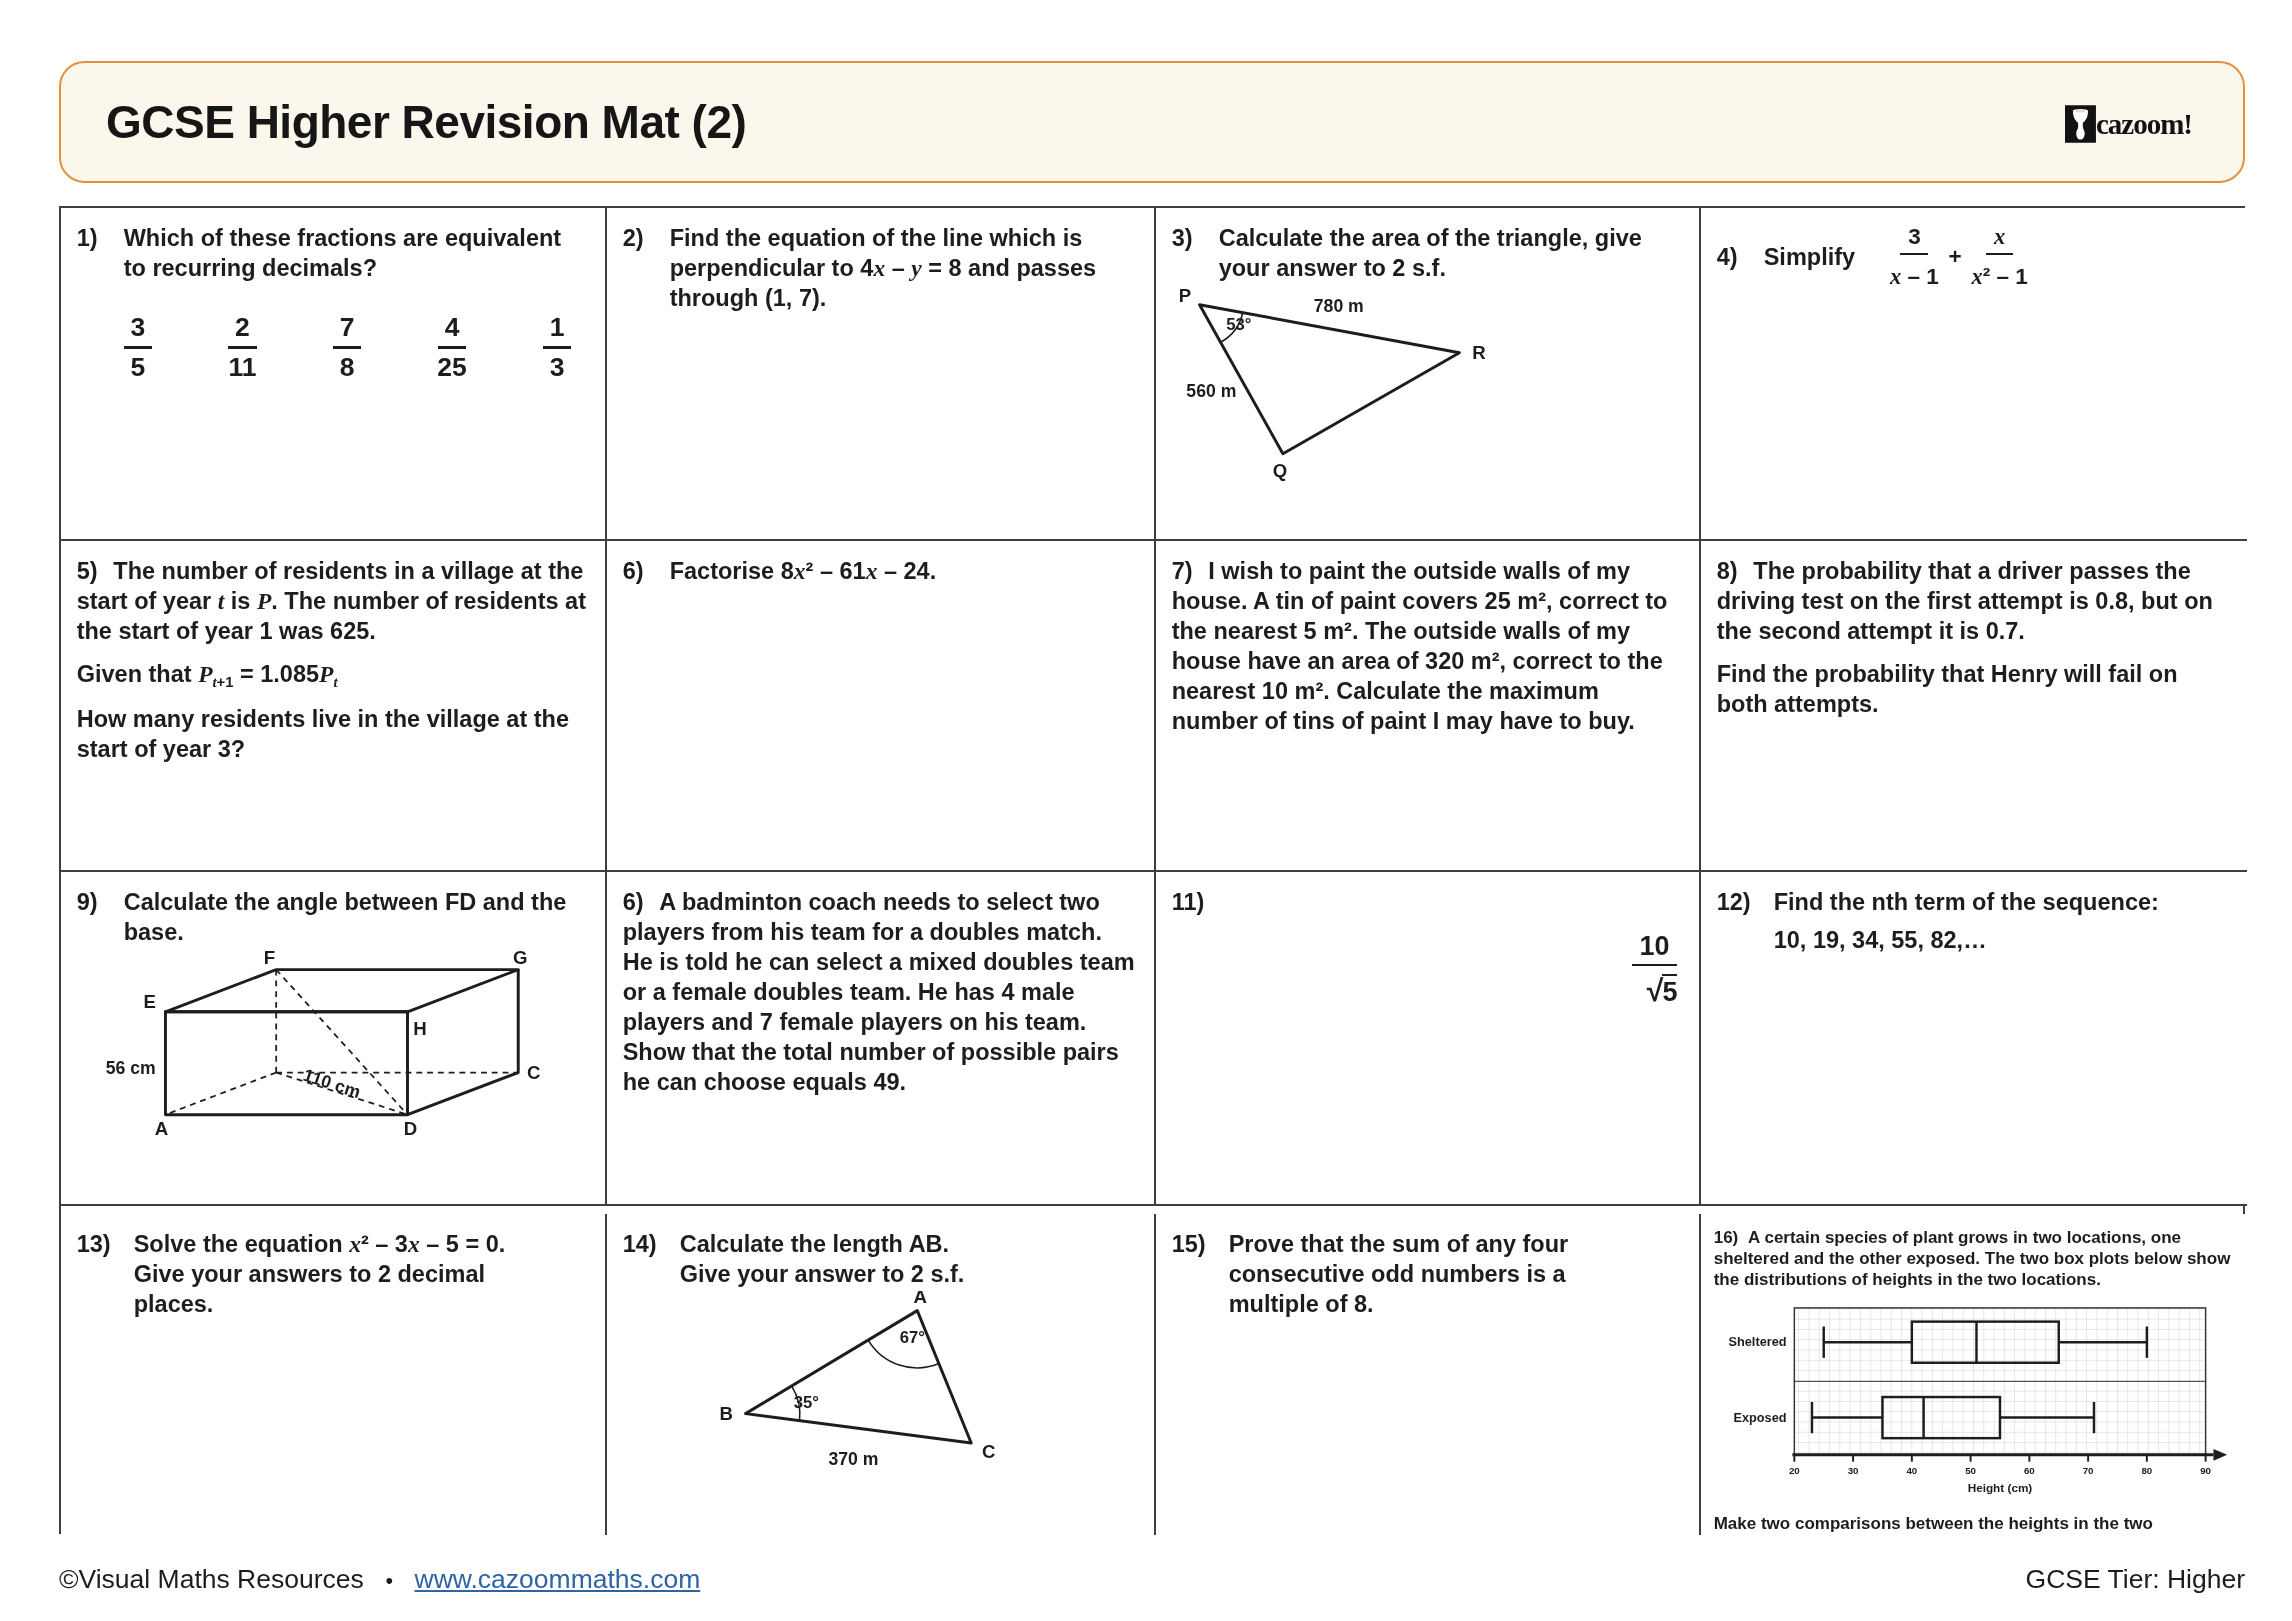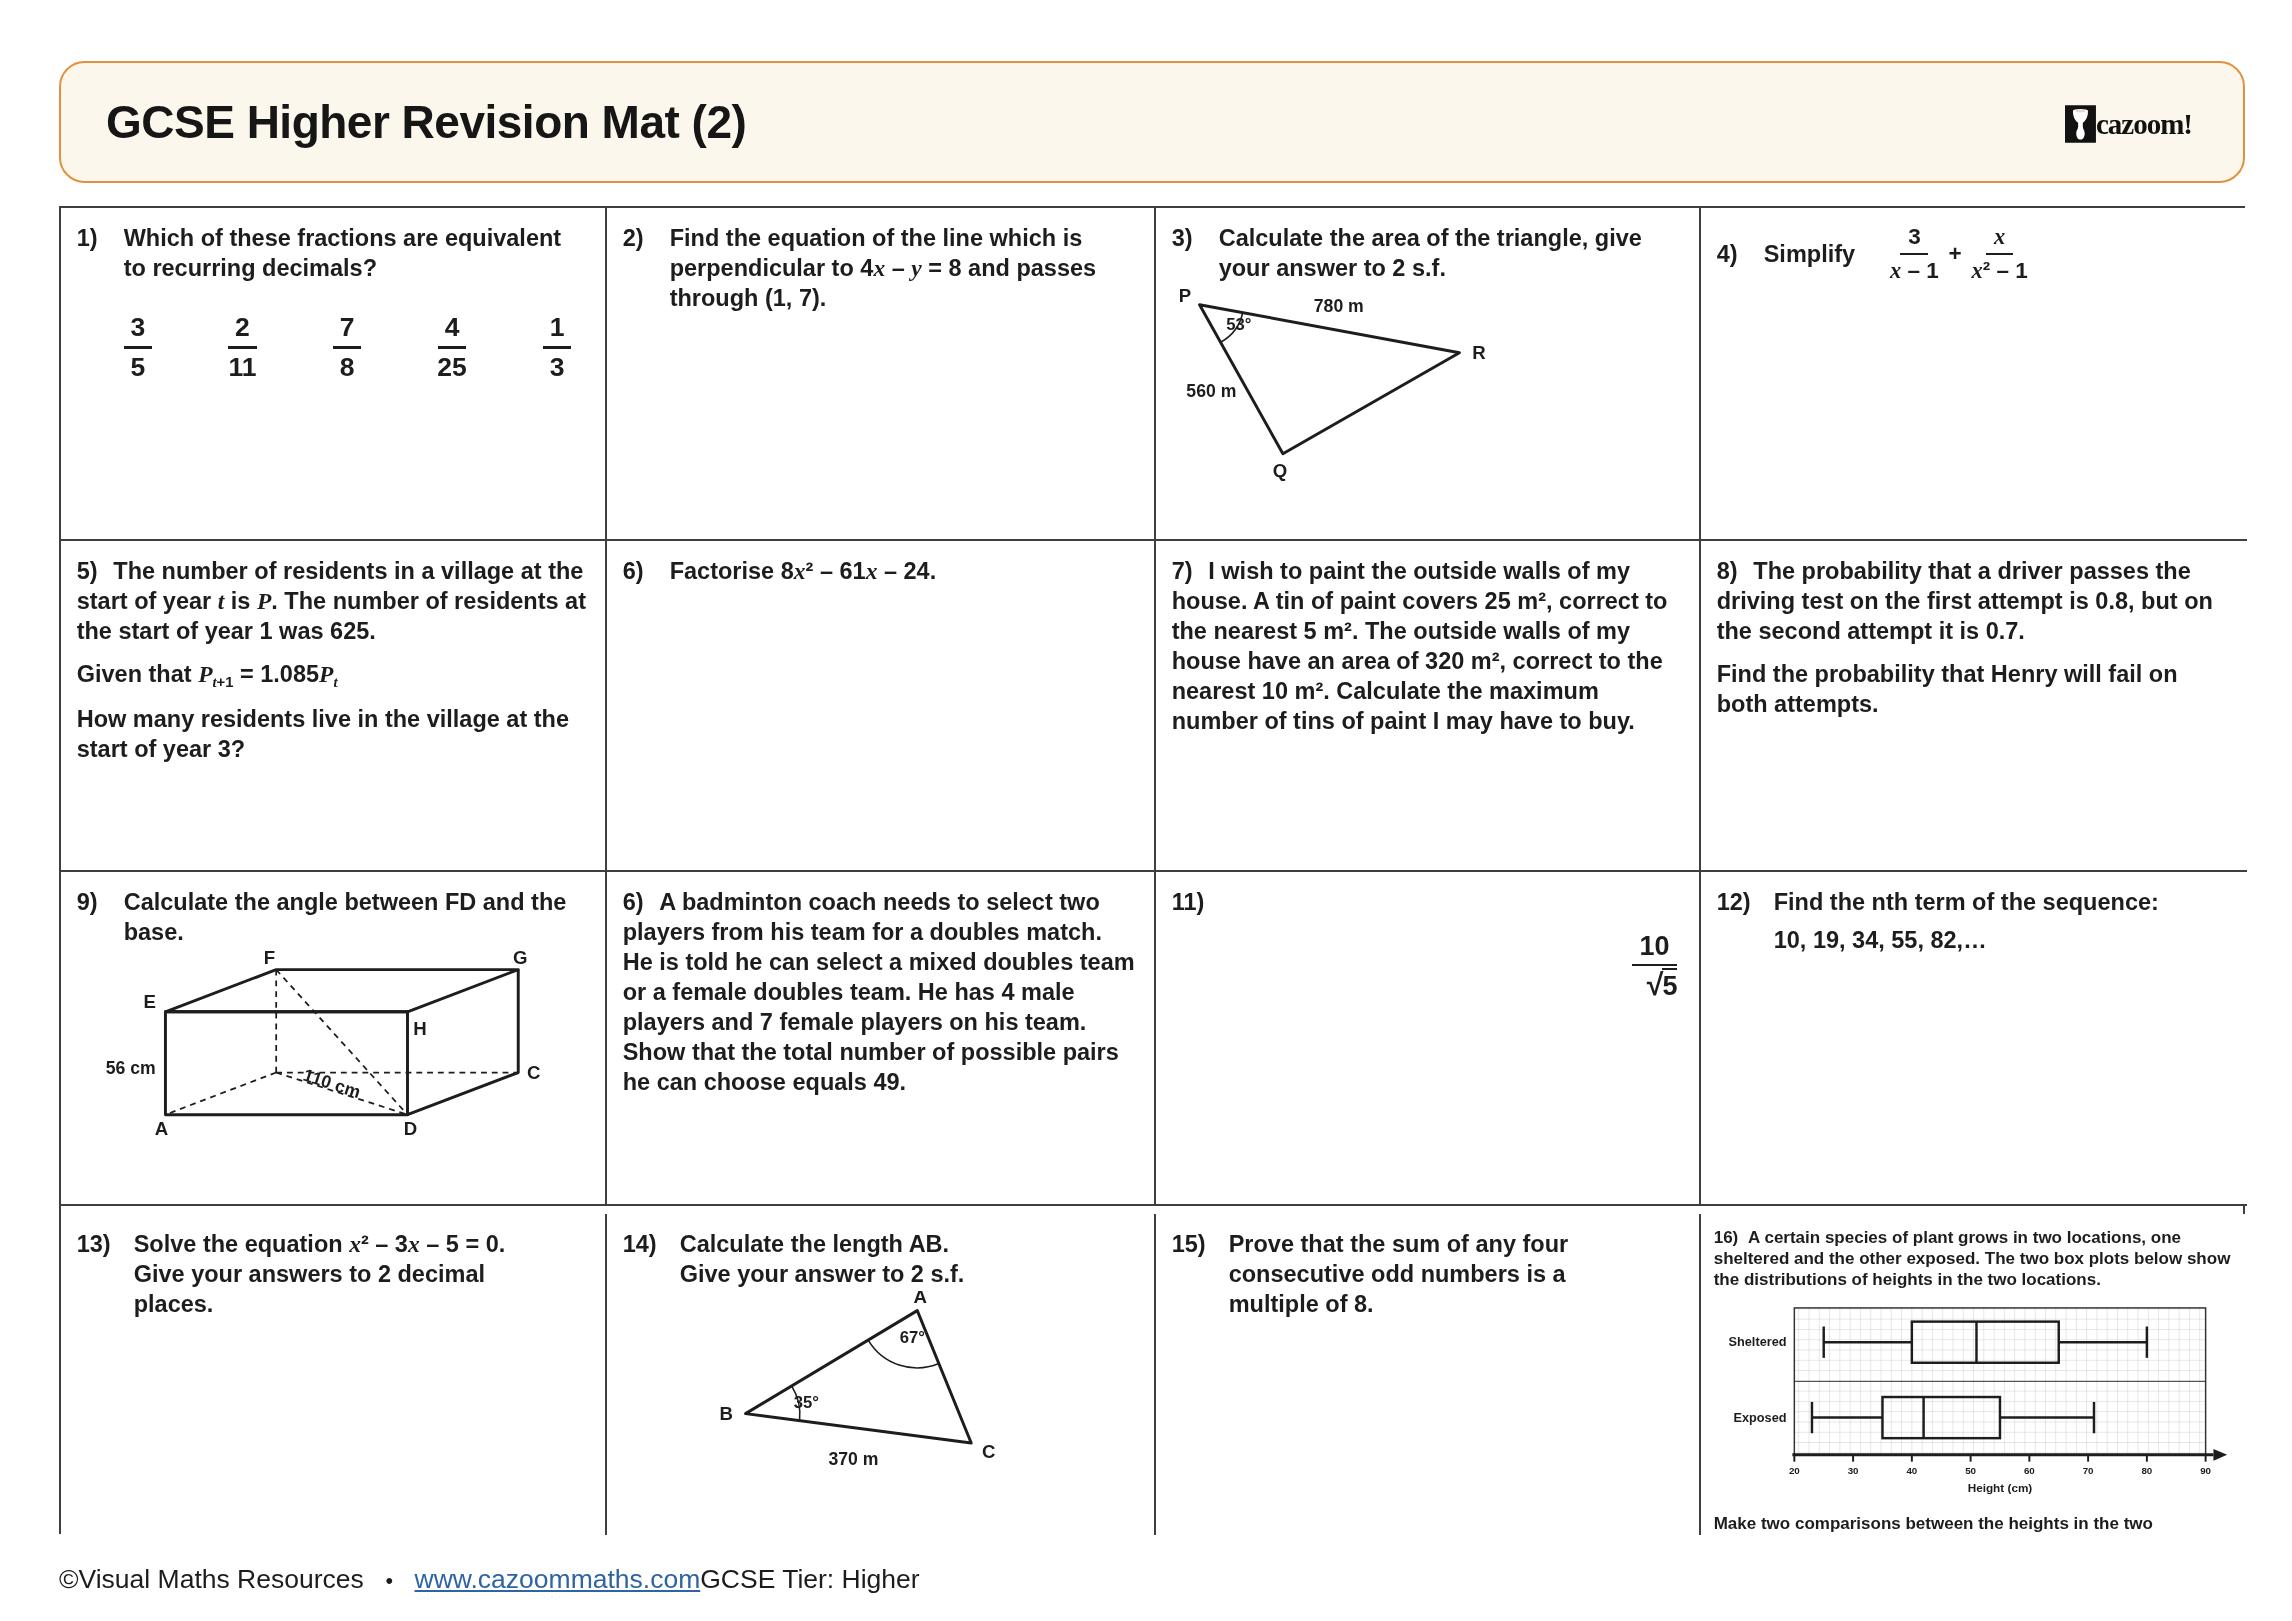--- a/index.html
+++ b/index.html
@@ -41,39 +41,39 @@
   .seg-tsub { font-size:0.63em; vertical-align:-0.32em; }
   
   .frac-row { display:flex; gap:76px; margin:29px 0 0 47px; }
   .frac { display:inline-flex; flex-direction:column; align-items:center; font-size:26.5px; font-weight:bold; }
   .frac .fnum { padding:0 6.9px 2.9px 6.9px; border-bottom:3.4px solid #1d1d1d; }
   .frac .fden { padding-top:2.9px; }
   
   .mexpr { display:inline-flex; align-items:center; margin-left:29px; font-size:22.5px; }
   .mfrac { display:inline-flex; flex-direction:column; align-items:center; margin:0 5.9px; }
   .mfrac .mnum { padding:0 7.8px 2px 7.8px; border-bottom:2.9px solid #1d1d1d; }
-  .mfrac .mden { padding-top:2px; }
+  .mfrac .mden { padding-top:8px; }
   .plus { margin:0 3.9px; }
   .rootsign { font-size:1.12em; margin-right:-1px; }
   .radicand { border-top:2.9px solid #1d1d1d; padding-top:1px; }
   .q11-wrap { display:flex;flex-direction:column; }
   .q11-frac { margin-left:33px; margin-top:14px; font-size:27px;align-items:flex-end; }
   
   svg text { font-family:"Liberation Sans", sans-serif; font-weight:bold; fill:#1d1d1d; }
   .vlabel { font-size:19px; }
   .mlabel { font-size:18px; }
   .alabel { font-size:17px; }
   .bp-label { font-size:13px; }
   .bp-tick { font-size:10px; }
   .bp-axis-label { font-size:12px; }
   .small-q { font-size:17px; line-height:1.24; }
   
   #footer {
     position:absolute; left:59px; top:1564px; width:2186px;
-    display:flex; justify-content:flex-start; align-items:baseline;
+    display:flex; justify-content:space-between; align-items:baseline;
     font-size:26.5px; font-weight:normal; color:#1c1c1c;
   }
   #footer .sep { margin:0 21.6px; font-size:21.6px; }
   #footer a { color:#2E63A4; text-decoration:underline; }
 </style>
 </head>
 <body>
 
 <div id="page">
 

